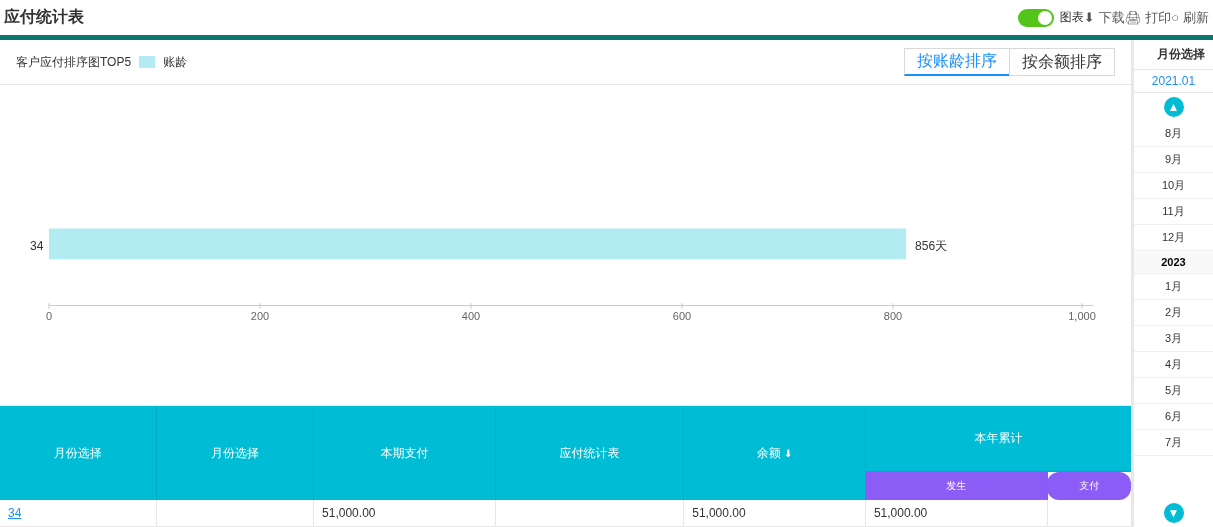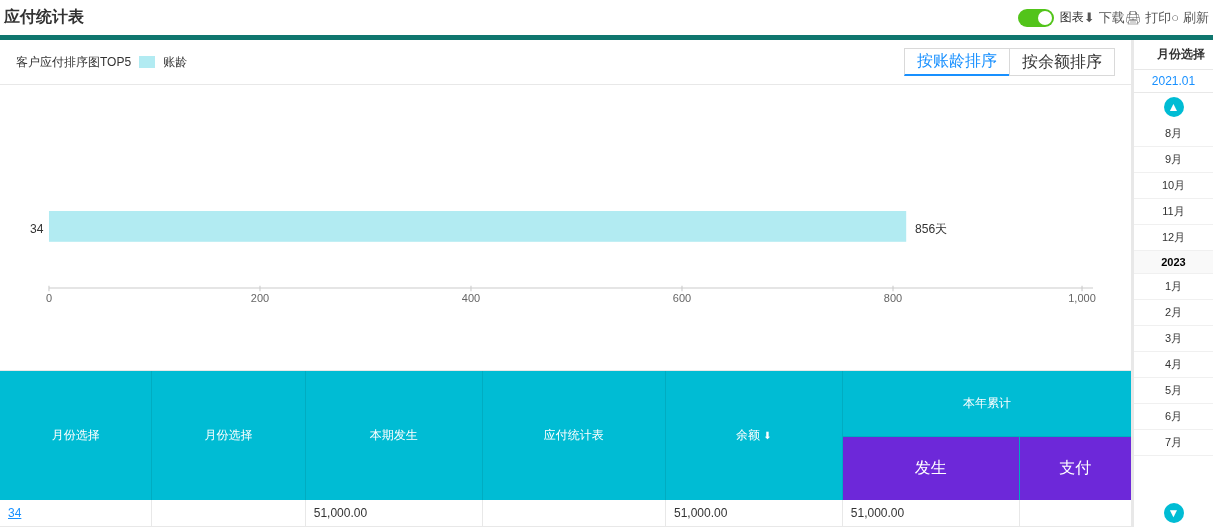--- a/index.html
+++ b/index.html
@@ -38,22 +38,22 @@
     
     .chart-area { flex: 1; padding: 8px 16px; background: #fff; position: relative; overflow: hidden; }
 
     
     .table-section { background: #fff; border-top: 1px solid #e8e8e8; }
     .table-wrapper { overflow: hidden; }
 
     table { width: 100%; border-collapse: collapse; }
     .table-header-row th { background: #00bcd4; color: #fff; text-align: center; padding: 24px 6px; font-size: 12px; font-weight: normal; border-right: 1px solid #00acc1; }
     .table-header-row th:last-child { border-right: none; }
-    .sub-header-row th { background: #6d28d9; color: #fff; text-align: center; padding: 21px 6px; font-size: 16px; font-weight: normal; border-right: 1px solid #00acc1; border-top: 1px solid #00acc1; }
-    .sub-header-row th:last-child { border-right: none; }
+    .sub-header-row th { background: #8b5cf6; color: #fff; text-align: center; padding: 7px 6px; font-size: 10px; font-weight: normal; border-right: 1px solid #00acc1; border-top: 1px solid #00acc1; }
+    .sub-header-row th:last-child { border-right: none; border-radius: 12px; }
 
     .table-data-row td { padding: 6px 8px; border-bottom: 1px solid #e8e8e8; border-right: 1px solid #e8e8e8; font-size: 12px; }
     .table-data-row td:last-child { border-right: none; }
     .text-right { }
     .link-cell { color: #1890ff; text-decoration: underline; cursor: pointer; }
 
     
     .sidebar { width: 80px; background: #fff; border-left: 1px solid #e8e8e8; display: flex; flex-direction: column; overflow: hidden; }
     .sidebar-header { background: #fff; padding: 6px 8px; font-size: 12px; color: #333; text-align: right; border-bottom: 1px solid #e8e8e8; font-weight: bold; }
     .sidebar-year { background: #fff; padding: 4px 8px; text-align: center; font-size: 12px; color: #1890ff; border-bottom: 1px solid #e8e8e8; }
@@ -143,21 +143,21 @@
         </svg>
       </div>
 
       <div class="table-section">
         <div class="table-wrapper">
           <table>
             <thead>
               <tr class="table-header-row">
                 <th rowspan="2">月份选择</th>
                 <th rowspan="2">月份选择</th>
-                <th rowspan="2">本期发生</th>
+                <th rowspan="2">本期支付</th>
                 <th rowspan="2">应付统计表</th>
                 <th rowspan="2">
                   <span>余额</span>
                   <span style="font-size:10px; color:#fff;">⬇</span>
                 </th>
                 <th colspan="2">本年累计</th>
               </tr>
               <tr class="sub-header-row">
                 <th>发生</th>
                 <th>支付</th>

